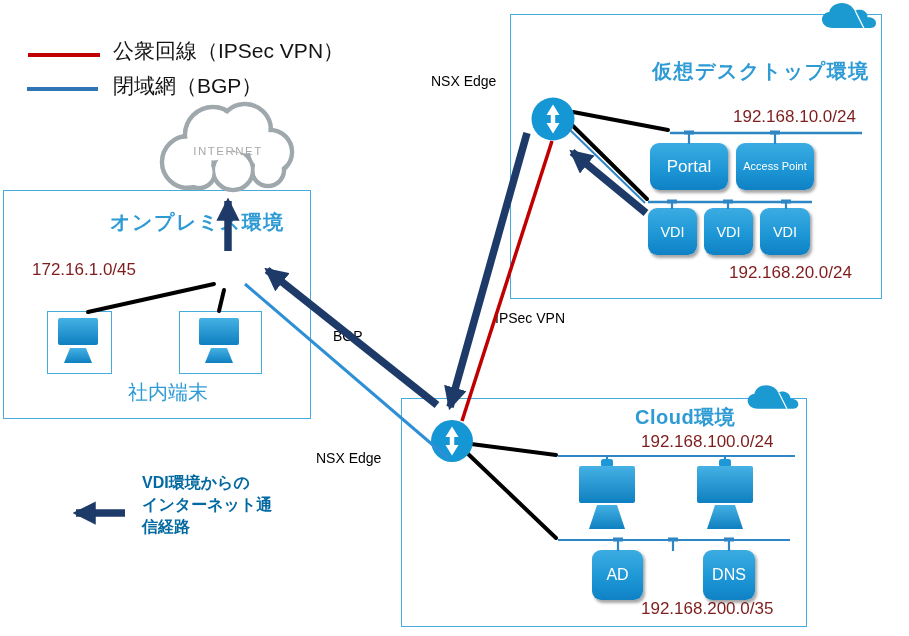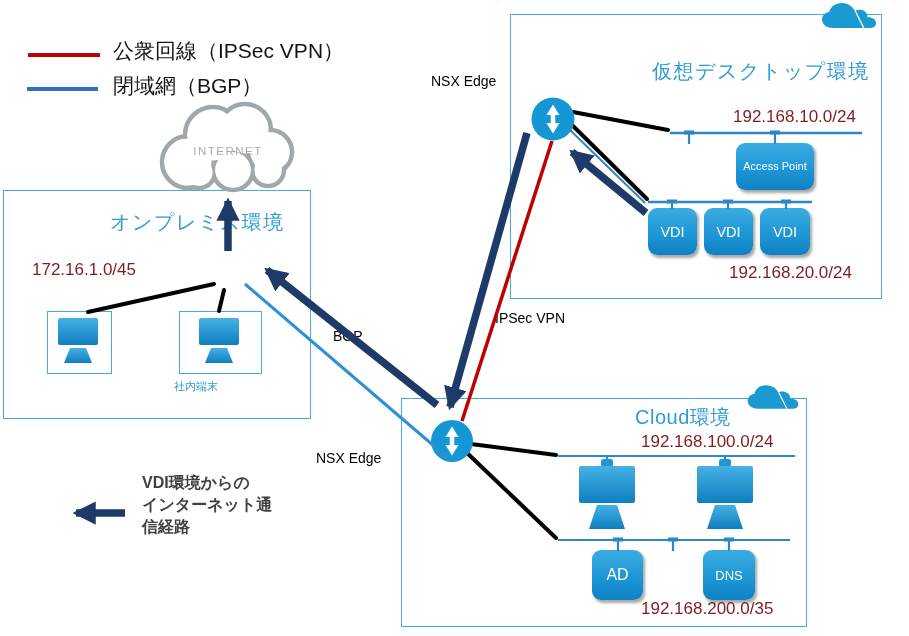--- a/index.html
+++ b/index.html
@@ -1,30 +1,30 @@
 <!DOCTYPE html>
 <html><head>
 <meta charset="utf-8">
 <style>
   html,body{margin:0;padding:0;background:#fff}
   .stage{position:relative;width:909px;height:636px;background:#fff;overflow:hidden;
          font-family:"Liberation Sans","DejaVu Sans",sans-serif}
   .envbox{position:absolute;border:1.6px solid #45AADC;z-index:1}
-  .env-title{position:absolute;z-index:2;color:#2E9BD5;font-weight:normal;font-size:20px;
+  .env-title{position:absolute;z-index:2;color:#2E9BD5;font-weight:bold;font-size:20px;
              letter-spacing:1.5px;white-space:nowrap}
   .subnet{position:absolute;z-index:2;color:#7f1d1d;font-size:17px;white-space:nowrap}
   .node{position:absolute;z-index:2;display:flex;align-items:center;justify-content:center;
         text-align:center;color:#fff;border-radius:9px;
         background:linear-gradient(180deg,#3BACE2 0%,#1E97D6 55%,#0E81C4 100%);
         box-shadow:2px 2.5px 3px rgba(0,0,0,.35)}
   .termbox{position:absolute;z-index:2;background:#fff;border:1.3px solid #45AADC}
   .blabel{position:absolute;z-index:2;color:#000;font-size:14px;white-space:nowrap}
   .legend-label{position:absolute;z-index:2;color:#141414;font-size:21px;white-space:nowrap}
   .swatch{position:absolute;z-index:2;height:3.6px}
-  .blegend-line{position:absolute;z-index:2;color:#404040;font-size:16px;font-weight:600;
+  .blegend-line{position:absolute;z-index:2;color:#0369a1;font-size:16px;font-weight:600;
                 line-height:21px;white-space:nowrap}
   #overlay{position:absolute;left:0;top:0;z-index:3;pointer-events:none}
 </style>
 </head>
 <body>
 
 <div class="stage">
 
   <div class="swatch" style="left:28px;top:53px;width:72px;background:#C00000"></div>
   <div class="legend-label" style="left:113px;top:37px">公衆回線（IPSec VPN）</div>
@@ -38,31 +38,32 @@
   <div class="env-title" style="left:110px;top:209px">オンプレミス環境</div>
   <div class="env-title" style="left:652px;top:58px">仮想デスクトップ環境</div>
   <div class="env-title" style="left:635px;top:404px;letter-spacing:0.5px">Cloud環境</div>
 
   <div class="subnet" style="left:32px;top:260px">172.16.1.0/45</div>
   <div class="subnet" style="left:733px;top:107px">192.168.10.0/24</div>
   <div class="subnet" style="left:729px;top:263px">192.168.20.0/24</div>
   <div class="subnet" style="left:641px;top:432px">192.168.100.0/24</div>
   <div class="subnet" style="left:641px;top:599px">192.168.200.0/35</div>
 
+  <div class="node" style="left:650px;top:143px;width:78px;height:47px;font-size:17px">Portal</div>
   <div class="node" style="left:736px;top:143px;width:78px;height:47px;font-size:11px;line-height:1.2">Access Point</div>
   <div class="node" style="left:648px;top:208px;width:49px;height:47px;font-size:14.5px">VDI</div>
   <div class="node" style="left:704px;top:208px;width:49px;height:47px;font-size:14.5px">VDI</div>
   <div class="node" style="left:760px;top:208px;width:50px;height:47px;font-size:14.5px">VDI</div>
 
   <div class="node" style="left:592px;top:550px;width:51px;height:50px;font-size:16px">AD</div>
-  <div class="node" style="left:703px;top:550px;width:52px;height:50px;font-size:13px">DNS</div>
+  <div class="node" style="left:703px;top:550px;width:52px;height:50px;font-size:16px">DNS</div>
 
   <div class="termbox" style="left:47px;top:311px;width:63px;height:61px"></div>
   <div class="termbox" style="left:179px;top:311px;width:81px;height:61px"></div>
-  <div class="blabel" style="left:118px;top:379px;width:100px;text-align:right;color:#2E9BD5;font-size:11px">社内端末</div>
+  <div class="blabel" style="left:118px;top:379px;width:100px;text-align:center;color:#2E9BD5;font-size:20px">社内端末</div>
 
   <div class="blabel" style="left:431px;top:73px">NSX Edge</div>
   <div class="blabel" style="left:316px;top:450px">NSX Edge</div>
 
   <div class="blabel" style="left:333px;top:328px">BGP</div>
   <div class="blabel" style="left:495px;top:310px">IPSec VPN</div>
 
   <div class="blegend-line" style="left:142px;top:472px">
     <span style="font-weight:bold">VDI</span><span>環境からの</span>
   </div>

